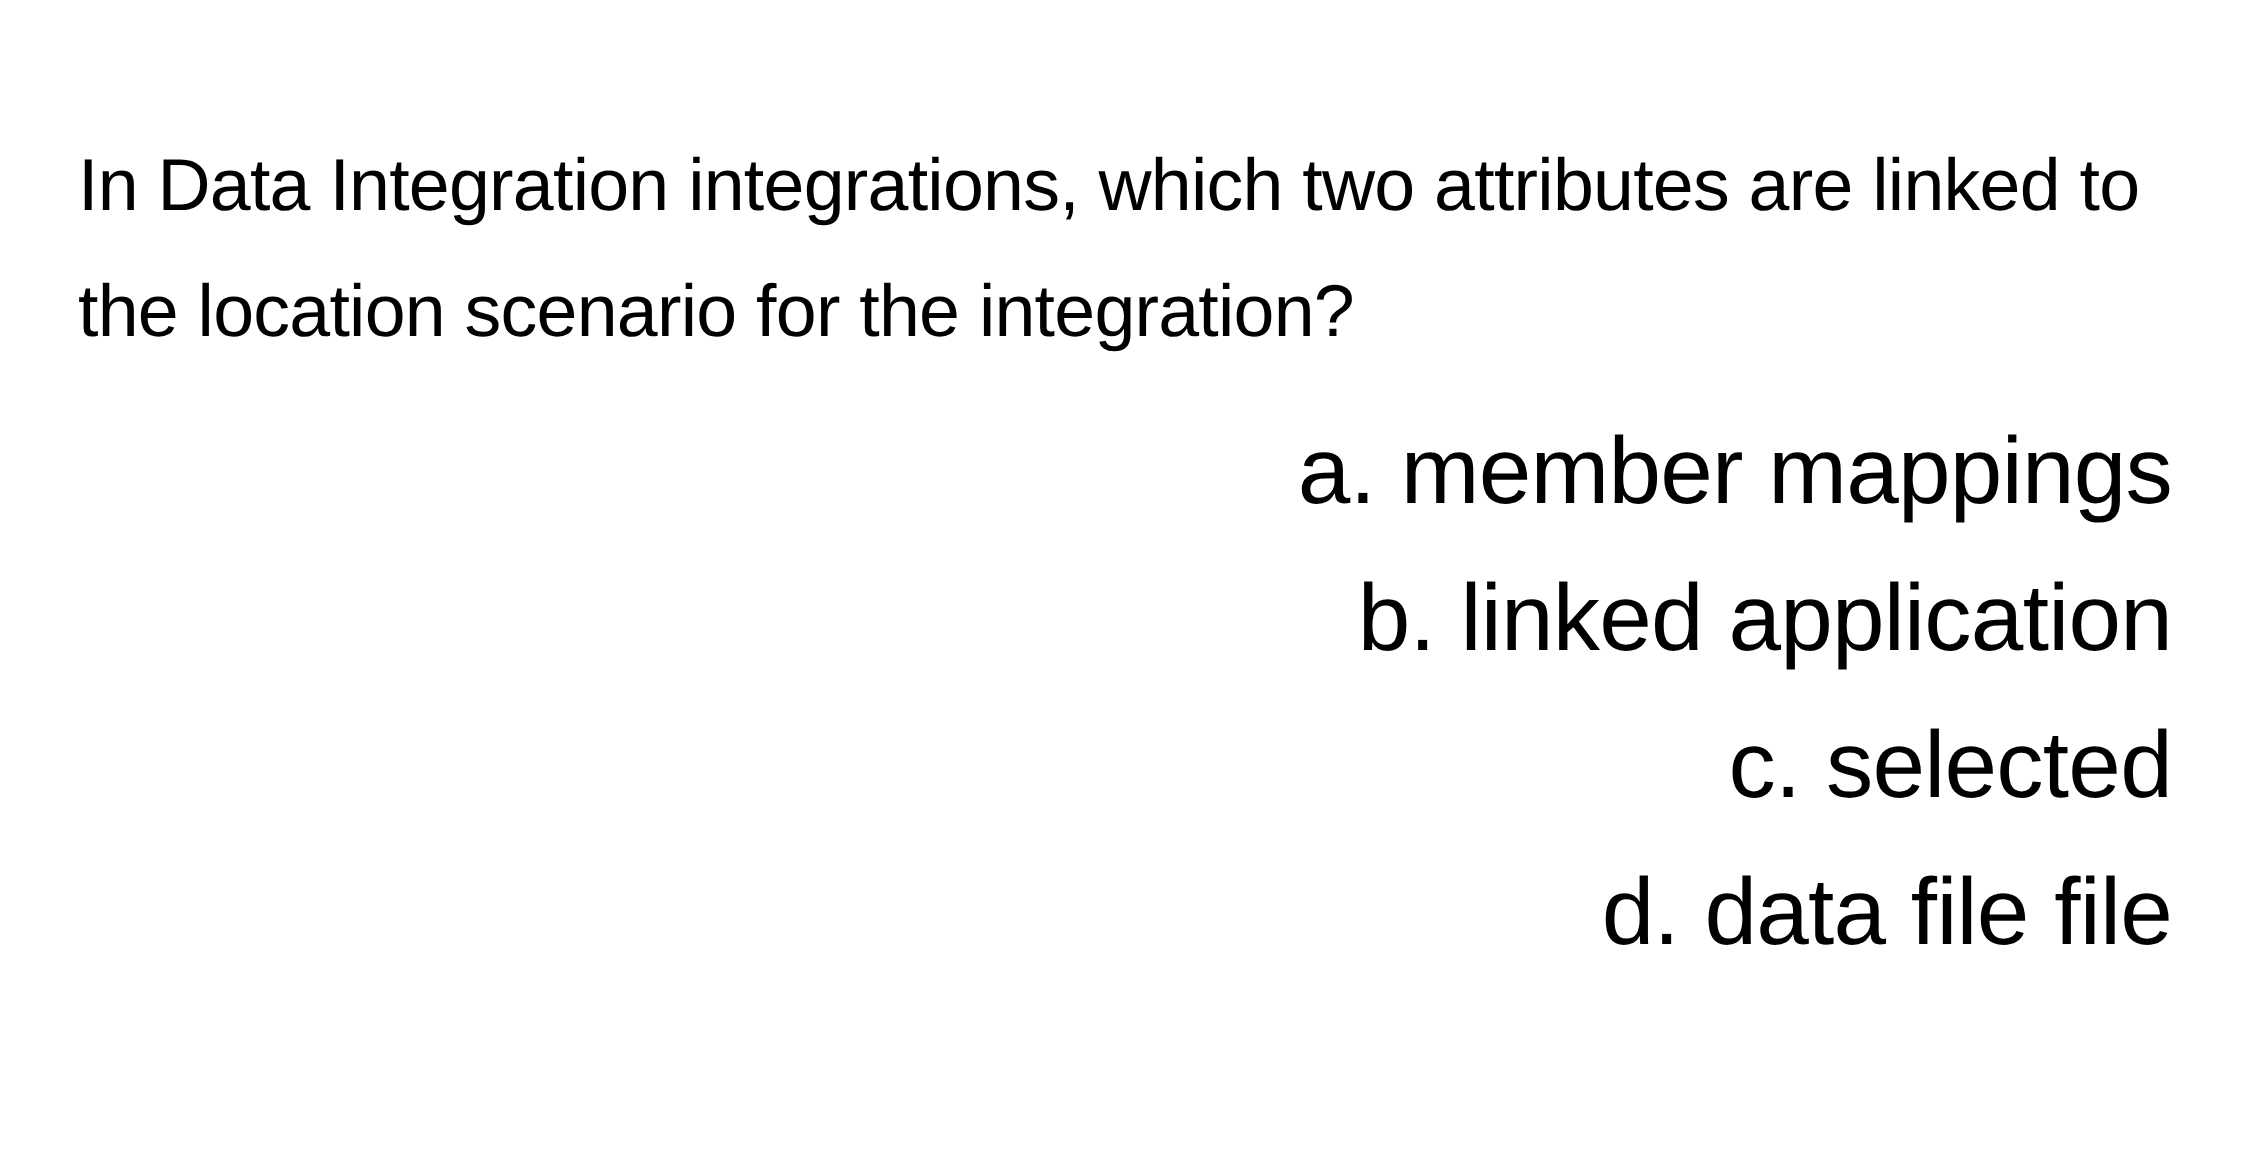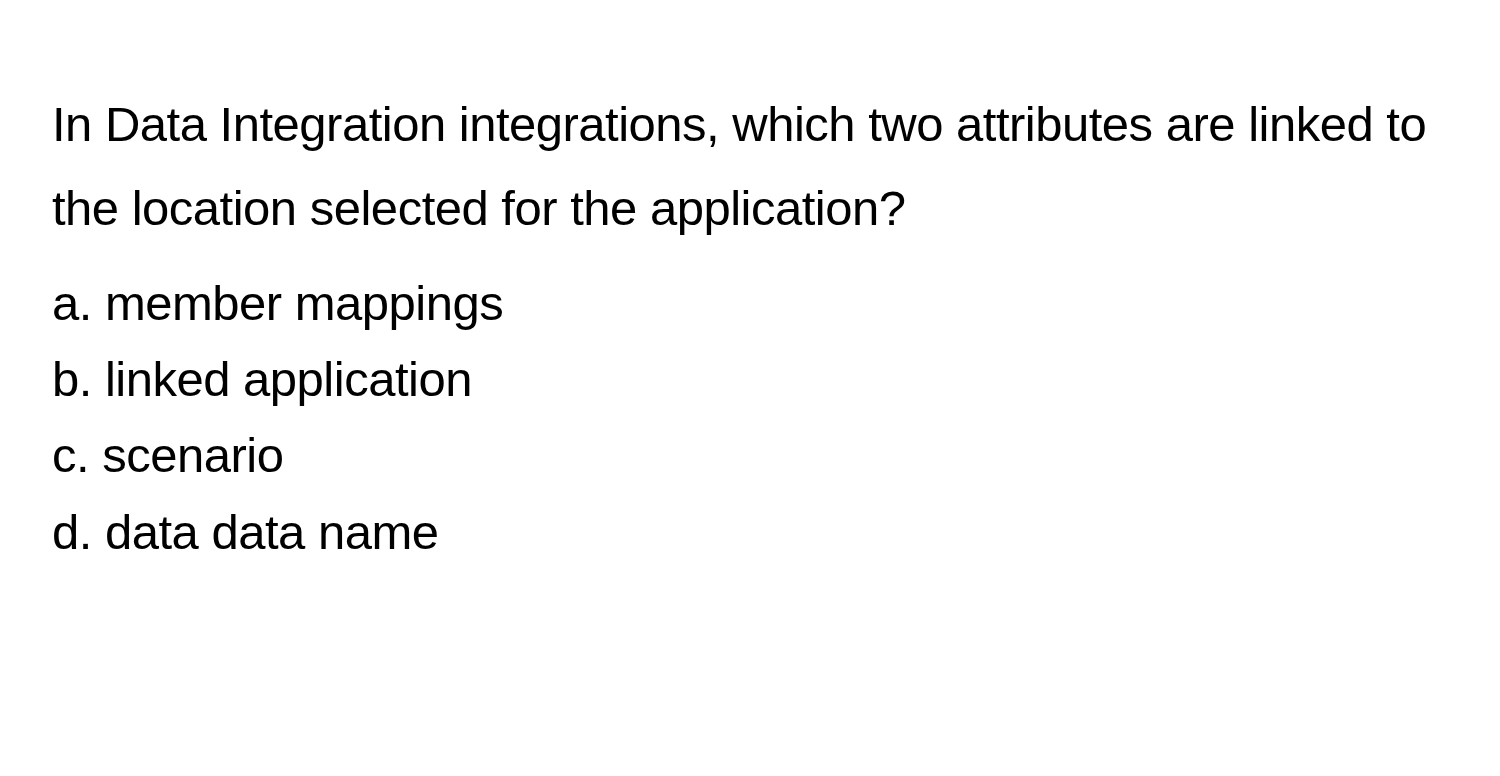--- a/index.html
+++ b/index.html
@@ -16,26 +16,27 @@
       padding: 82px 52px;
     }
     .question-text {
       font-size: 49px;
       line-height: 1.72;
       font-weight: 400;
       letter-spacing: -0.5px;
       margin-bottom: 14px;
     }
     .option {
-      font-size: 49px;
+      font-size: 63px;
       line-height: 1.56;
       font-weight: 400;
       letter-spacing: -0.5px;
+      text-align: right;
     }
   </style>
 </head>
 <body>
 
-<div class="question-text">In Data Integration integrations, which two attributes are linked to the location selected for the application?</div>
+<div class="question-text">In Data Integration integrations, which two attributes are linked to the location scenario for the integration?</div>
 <div class="option">a. member mappings</div>
 <div class="option">b. linked application</div>
-<div class="option">c. scenario</div>
-<div class="option">d. data data name</div>
+<div class="option">c. selected</div>
+<div class="option">d. data file file</div>
 
 </body></html>

